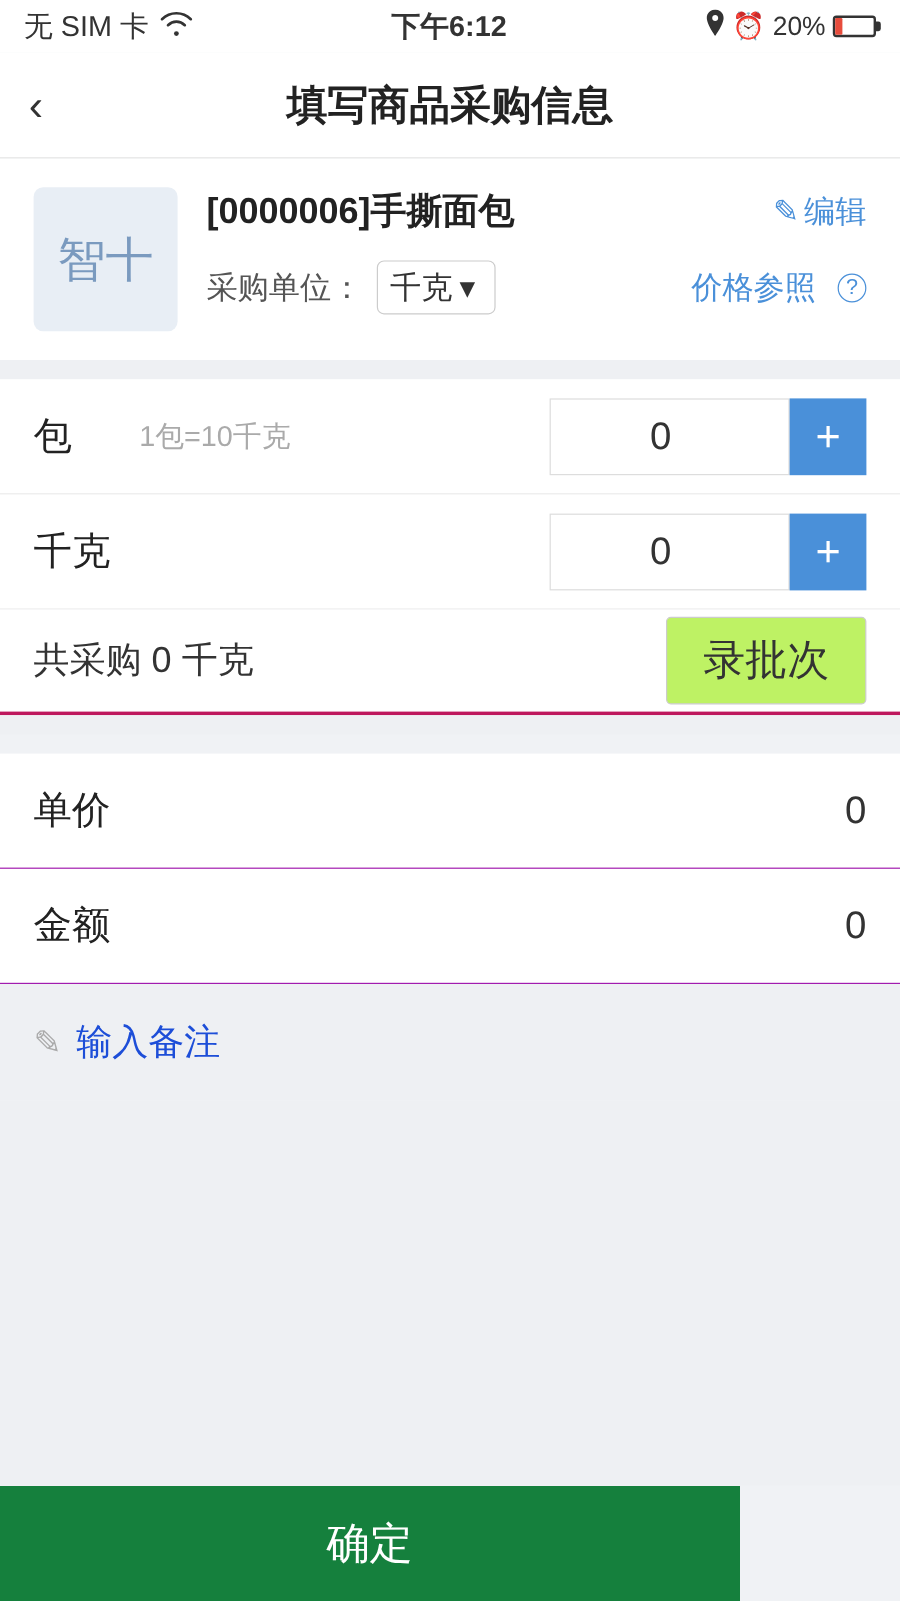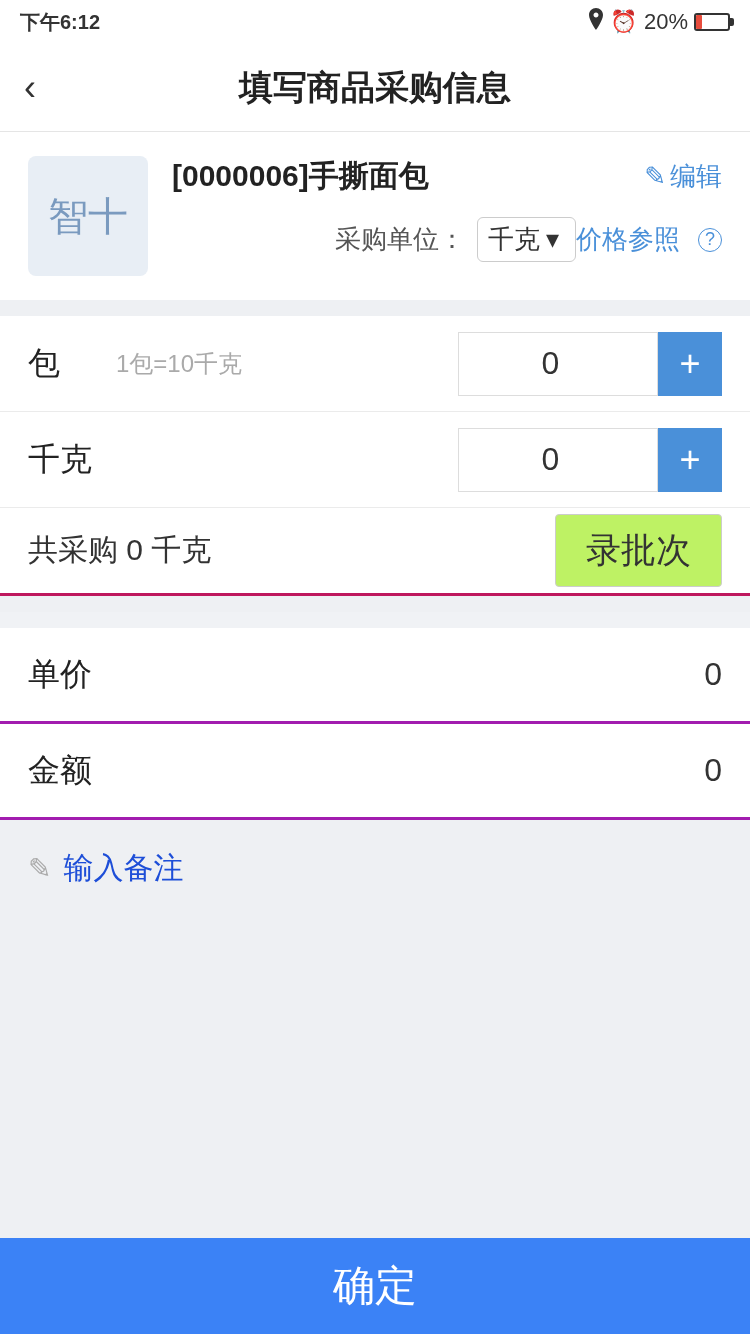--- a/index.html
+++ b/index.html
@@ -18,21 +18,21 @@
       height: 44px;
       background: #fff;
       display: flex;
       align-items: center;
       justify-content: space-between;
       padding: 0 20px;
       font-size: 24px;
       font-weight: 500;
     }
     .status-left { display: flex; align-items: center; gap: 8px; }
-    .status-center { font-size: 20px; font-weight: 600; }
+    .status-center { font-size: 24px; font-weight: 600; }
     .status-right { display: flex; align-items: center; gap: 6px; font-size: 22px; }
     .battery-icon {
       display: inline-block;
       width: 36px;
       height: 18px;
       border: 2px solid #333;
       border-radius: 3px;
       position: relative;
     }
     .battery-icon::after {
@@ -114,21 +114,21 @@
     .edit-btn {
       font-size: 26px;
       color: #4a90d9;
       display: flex;
       align-items: center;
       gap: 4px;
     }
     .product-bottom {
       display: flex;
       align-items: center;
-      justify-content: flex-end;
+      justify-content: space-between;
     }
     .purchase-unit {
       display: flex;
       align-items: center;
       gap: 12px;
       font-size: 26px;
       color: #555;
     }
     .unit-select {
       border: 1px solid #ccc;
@@ -234,21 +234,21 @@
     
     .info-section {
       background: #fff;
       margin-top: 16px;
     }
     .info-row {
       display: flex;
       align-items: center;
       padding: 0 28px;
       height: 96px;
-      border-bottom: 3px solid #a21caf;
+      border-bottom: 1px solid #a21caf;
     }
     .info-label {
       font-size: 32px;
       color: #222;
     }
     .info-value {
       margin-left: auto;
       font-size: 32px;
       color: #333;
     }
@@ -277,25 +277,25 @@
       flex: 1;
       background: #eef0f3;
       min-height: 300px;
     }
 
     
     .bottom-btn {
       position: fixed;
       bottom: 0;
       left: 0;
-      width: 750px;
+      width: 616px;
       height: 96px;
-      background: #3b82f6;
+      background: #15803d;
       color: #fff;
-      font-size: 42px;
+      font-size: 36px;
       font-weight: 500;
       display: flex;
       align-items: center;
       justify-content: center;
       cursor: pointer;
       border: none;
     }
 
     .page-wrapper {
       display: flex;
@@ -303,20 +303,30 @@
       min-height: 1334px;
       padding-bottom: 96px;
     }
   </style>
 </head>
 <body>
 
 <div class="page-wrapper">
 
   <div class="status-bar">
+    <div class="status-left">
+      <span>无 SIM 卡</span>
+      <span>
+        <svg width="30" height="22" viewBox="0 0 30 22" fill="none">
+          <path d="M15 18a2 2 0 1 1 0 4 2 2 0 0 1 0-4z" fill="#333"></path>
+          <path d="M8 13c1.9-1.9 4.5-3 7-3s5.1 1.1 7 3" stroke="#333" stroke-width="2.2" fill="none" stroke-linecap="round"></path>
+          <path d="M3 8C6.3 4.7 10.5 3 15 3s8.7 1.7 12 5" stroke="#333" stroke-width="2.2" fill="none" stroke-linecap="round"></path>
+        </svg>
+      </span>
+    </div>
     <div class="status-center">下午6:12</div>
     <div class="status-right">
       <span>
         <svg width="18" height="22" viewBox="0 0 18 22" fill="#333">
             <path d="M9 0C5.1 0 2 3.1 2 7c0 5.3 7 15 7 15s7-9.7 7-15c0-3.9-3.1-7-7-7zm0 9.5c-1.4 0-2.5-1.1-2.5-2.5S7.6 4.5 9 4.5s2.5 1.1 2.5 2.5S10.4 9.5 9 9.5z"></path>
           </svg>
       </span>
       <span>⏰</span>
       <span>20%</span>
       <span class="battery-icon">

